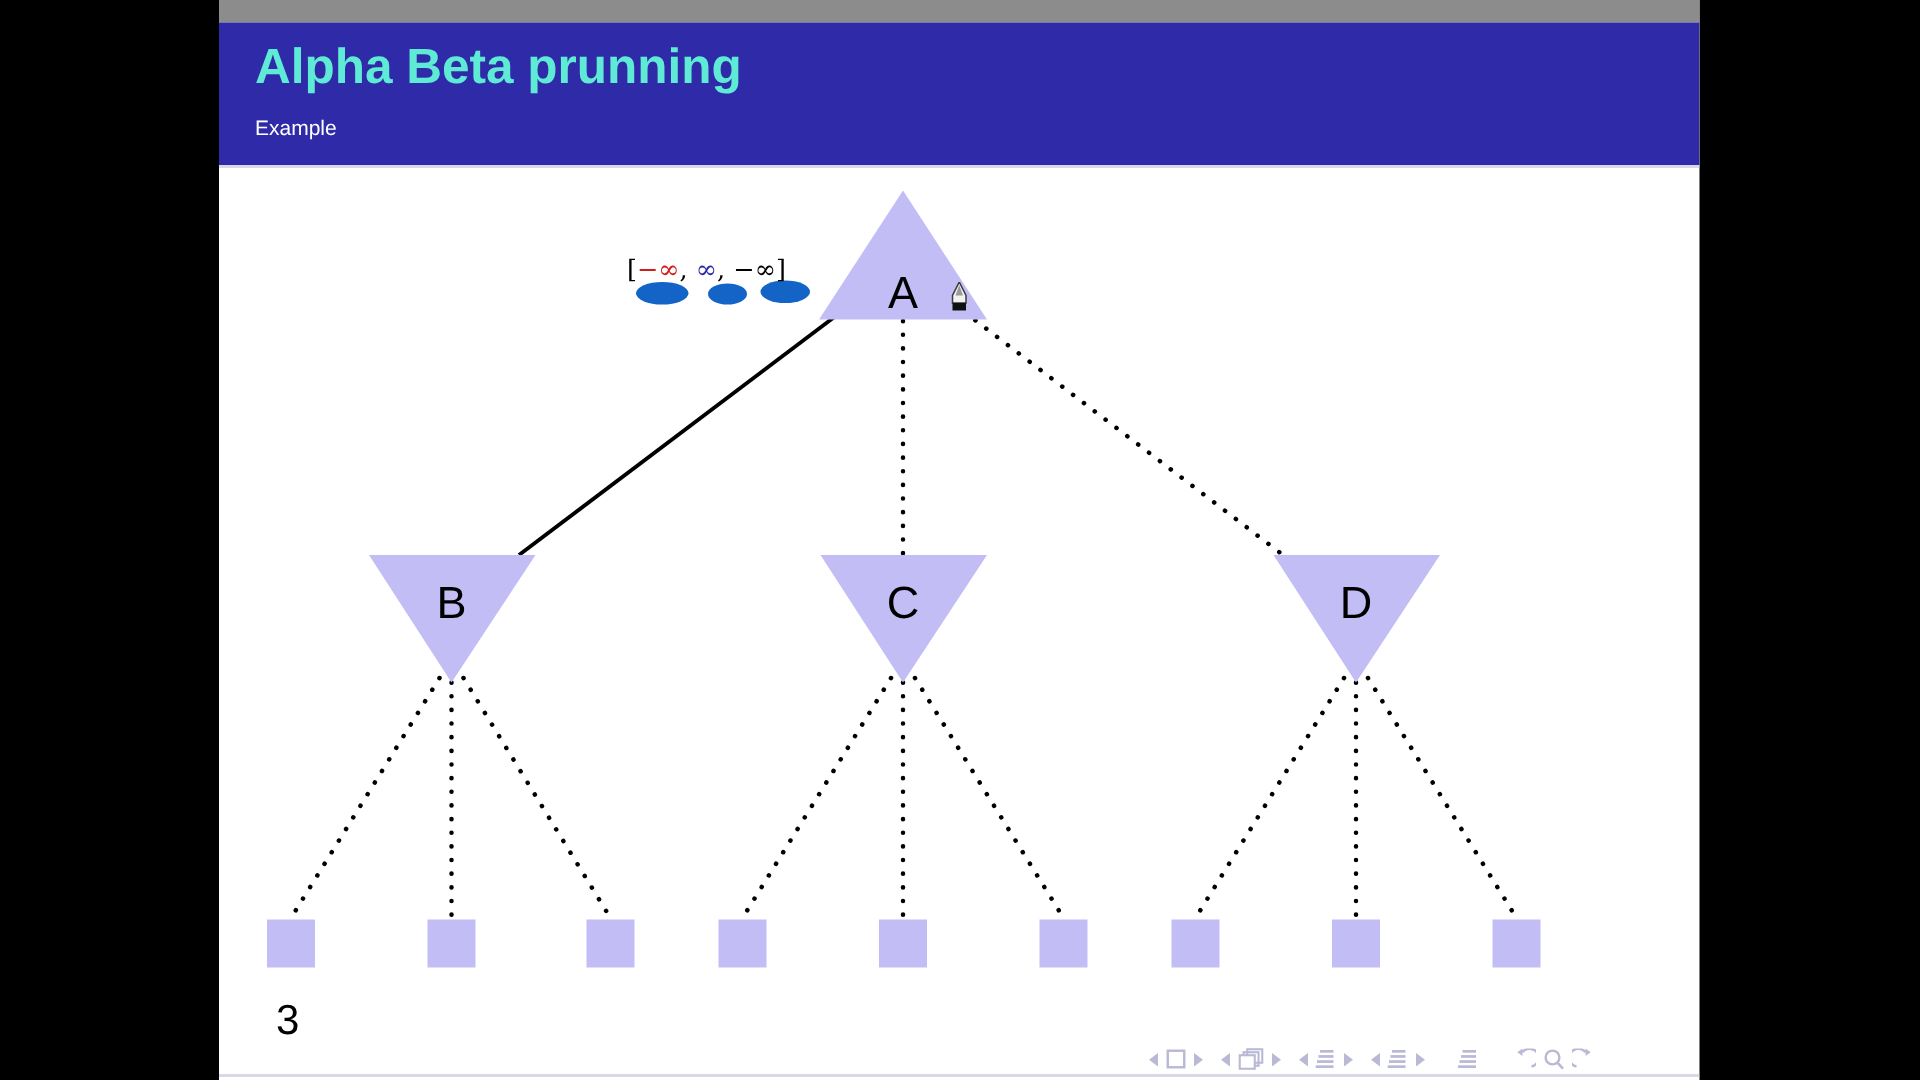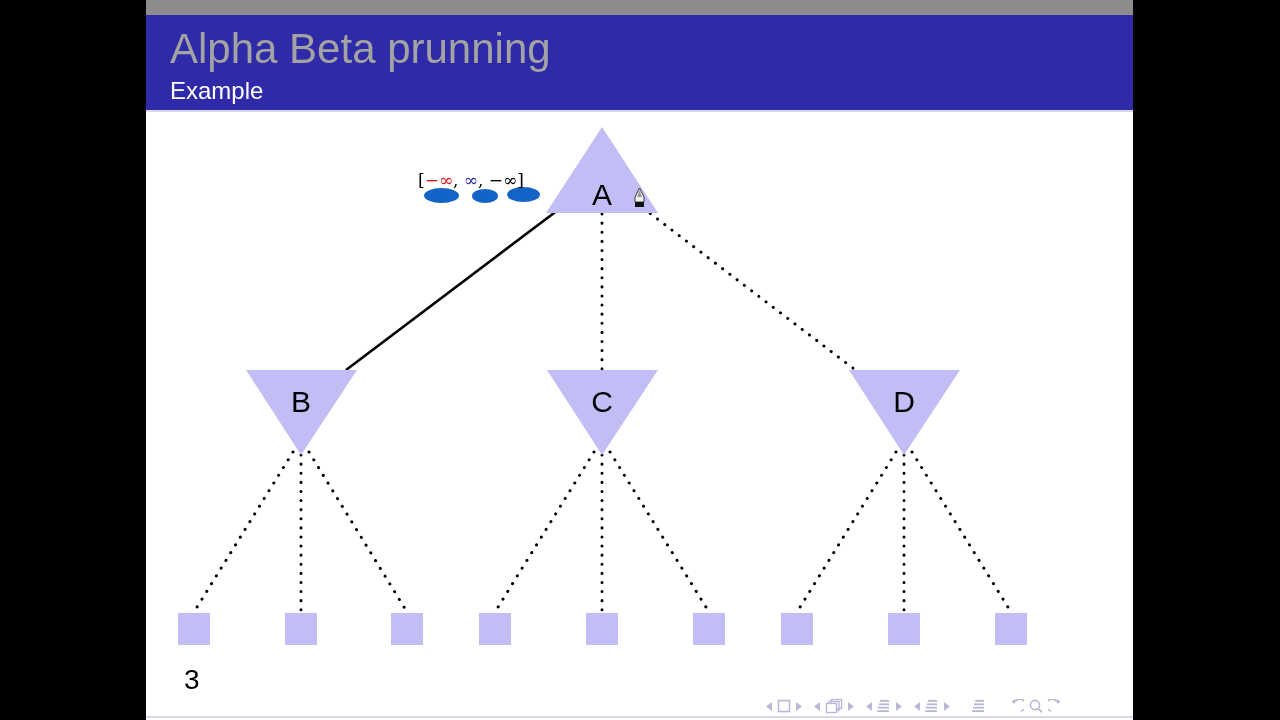--- a/index.html
+++ b/index.html
@@ -46,31 +46,31 @@
   #header {
     position: absolute;
     left: 0; top: 15px;
     width: 987px; height: 95px;
     background: #2e2aa8;
   }
   #header .title {
     position: absolute;
     left: 24px;
     top: 10px;
-    font-size: 42px;
-    color: #a3a3a3;
-    font-weight: normal;
+    font-size: 33px;
+    color: #5eead4;
+    font-weight: bold;
     letter-spacing: 0px;
     white-space: nowrap;
   }
   #header .subtitle {
     position: absolute;
     left: 24px;
     top: 62px;
-    font-size: 24px;
+    font-size: 14px;
     color: #ffffff;
     font-weight: normal;
     white-space: nowrap;
   }
   #headerrule {
     position: absolute;
     left: 0; top: 110px;
     width: 987px; height: 2px;
     background: #d8d8e8;
   }

